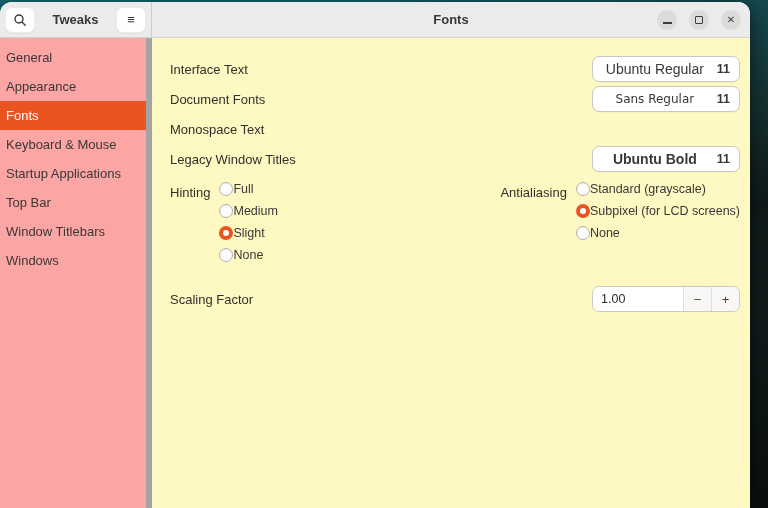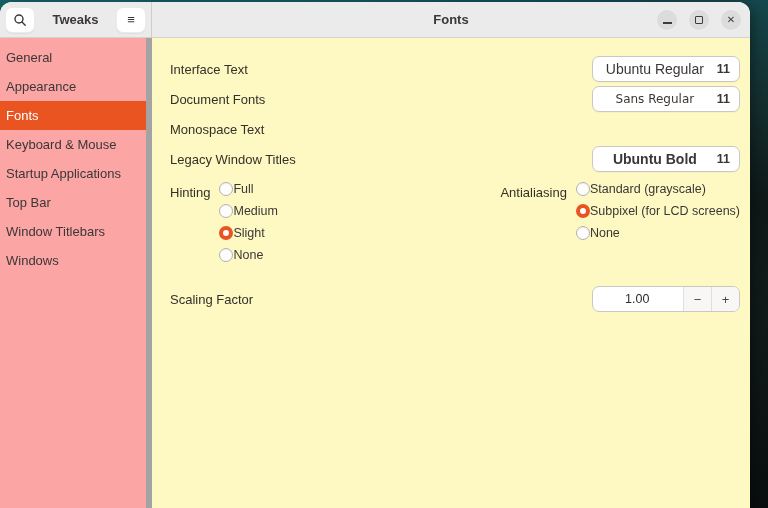--- a/index.html
+++ b/index.html
@@ -77,21 +77,21 @@
   .radio.checked { background:#ffffff; border:4.5px solid #E95420; box-shadow:none; }
   .radio-label { font-size:12.5px; color:#3b3736; }
   
   .scaling-row { margin-top:14px; height:30px; display:flex; align-items:center; justify-content:space-between; }
   .spin {
     width:148px; height:26px; border:1px solid #cdc7c2; border-radius:7px;
     display:flex; overflow:hidden; background:#ffffff;
   }
   .spin-value {
     flex:1; display:flex; align-items:center; padding-left:8px;
-    font-size:12.5px; color:#2e2b28; background:#ffffff;margin-left:24px;
+    font-size:12.5px; color:#2e2b28; background:#ffffff;
   }
   .spin-btn {
     width:28px; display:flex; align-items:center; justify-content:center;
     background:#f8f7f6; border-left:1px solid #e2ded9; color:#4a4642;
     font-size:13px; cursor:pointer;
   }
   
   .svg-icon { display:block; }
 </style>
 </head>

